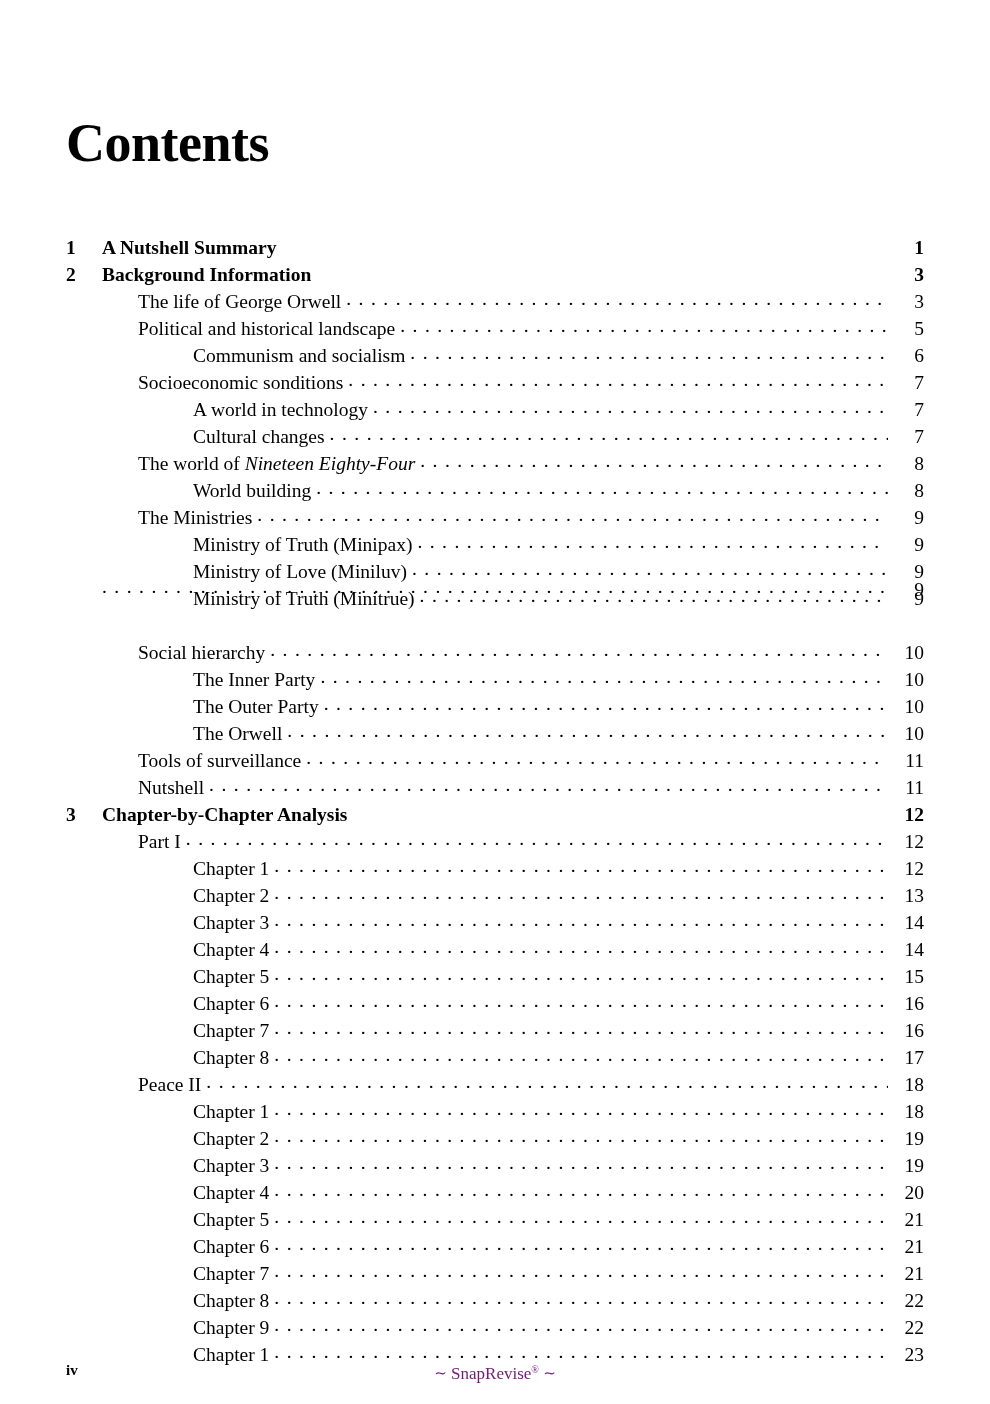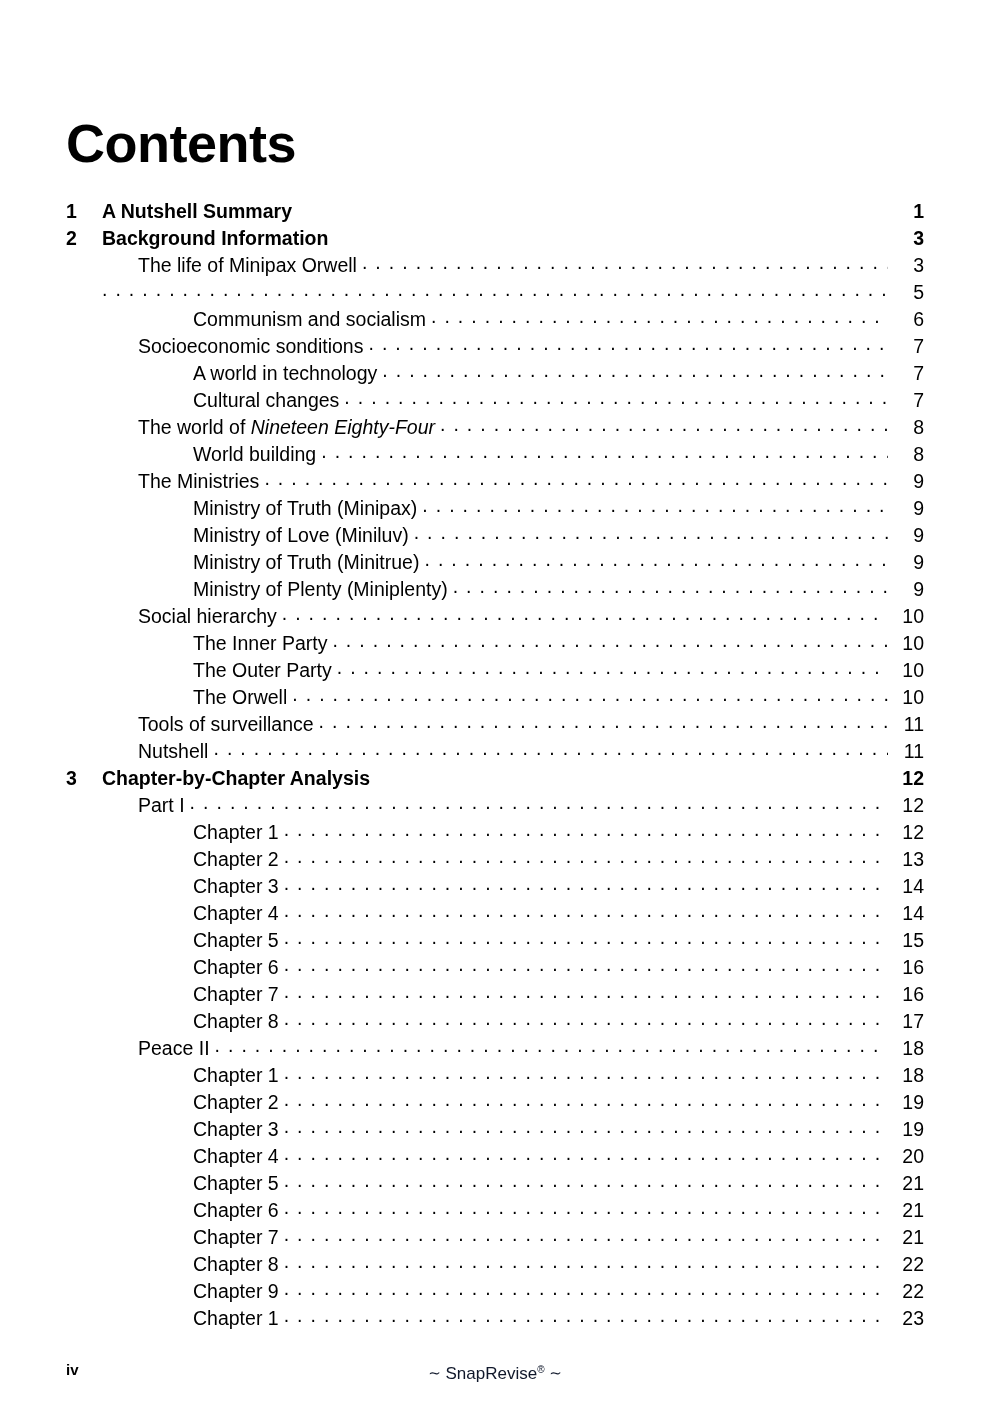--- a/index.html
+++ b/index.html
@@ -16,20 +16,21 @@
     color: #000000;
     -webkit-font-smoothing: antialiased;
   }
 
   .page {
     position: absolute;
     left: 0; top: 0;
     width: 990px;
     height: 1404px;
     box-sizing: border-box;
+    font-family: Liberation Serif, serif;
   }
 
   
   .toc-title {
     position: absolute;
     left: 66px;
     top: 116px;
     font-size: 54px;
     font-weight: bold;
     letter-spacing: -0.5px;
@@ -60,20 +61,21 @@
     flex: 0 0 36px;
     text-align: left;
     font-weight: bold;
     font-size: 19.5px;
   }
   .num.blank { font-weight: normal; }
 
   .label {
     flex: 0 0 auto;
     padding-right: 5px;
+    margin-top: 36px;
   }
   .label em { font-style: italic; text-align: right; }
 
   
   .leader {
     flex: 1 1 auto;
     overflow: hidden;
     height: 19px;
     position: relative;
     margin: 0 2px 0 0;
@@ -123,21 +125,21 @@
     line-height: 30px;
   }
   .brand {
     position: absolute;
     left: 0;
     top: 0;
     width: 990px;
     text-align: center;
     font-size: 17px;
     line-height: 30px;
-    color: #0f172a;
+    color: #701a75;
   }
   .brand .tilde { font-size: 15px; vertical-align: 1px; }
   .brand sup { font-size: 10px; vertical-align: 6px; }
 </style>
 </head>
 <body>
 
 <div class="page">
 
   <h1 class="toc-title">Contents</h1>
@@ -150,26 +152,27 @@
         <span class="pageno">1</span>
       </div>
       <div class="toc-row lvl-chapter">
         <span class="num">2</span>
         <span class="label">Background Information</span>
         <span class="leader none"></span>
         <span class="pageno">3</span>
       </div>
       <div class="toc-row lvl-section">
         <span class="num blank"></span>
-        <span class="label">The life of Minipax Orwell</span>
+        <span class="label">The life of George Orwell</span>
         <span class="leader"></span>
         <span class="pageno">3</span>
       </div>
       <div class="toc-row lvl-section">
         <span class="num blank"></span>
+        <span class="label">Political and historical landscape</span>
         <span class="leader"></span>
         <span class="pageno">5</span>
       </div>
       <div class="toc-row lvl-subsec">
         <span class="num blank"></span>
         <span class="label">Communism and socialism</span>
         <span class="leader"></span>
         <span class="pageno">6</span>
       </div>
       <div class="toc-row lvl-section">
@@ -221,21 +224,20 @@
         <span class="pageno">9</span>
       </div>
       <div class="toc-row lvl-subsec">
         <span class="num blank"></span>
         <span class="label">Ministry of Truth (Minitrue)</span>
         <span class="leader"></span>
         <span class="pageno">9</span>
       </div>
       <div class="toc-row lvl-subsec">
         <span class="num blank"></span>
-        <span class="label">Ministry of Plenty (Miniplenty)</span>
         <span class="leader"></span>
         <span class="pageno">9</span>
       </div>
       <div class="toc-row lvl-section">
         <span class="num blank"></span>
         <span class="label">Social hierarchy</span>
         <span class="leader"></span>
         <span class="pageno">10</span>
       </div>
       <div class="toc-row lvl-subsec">

